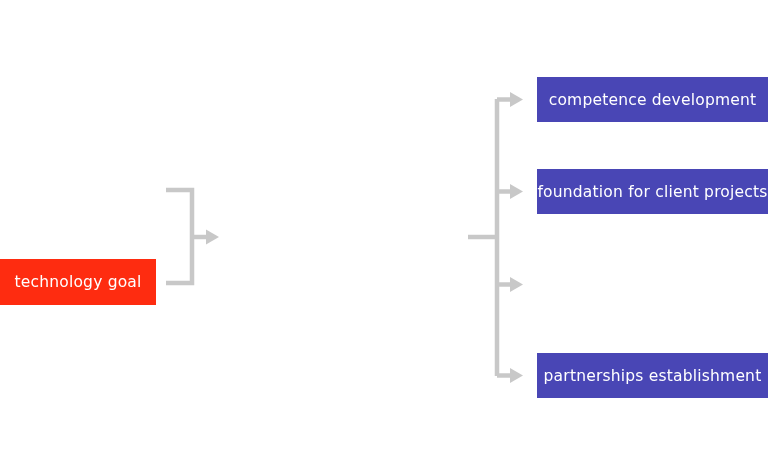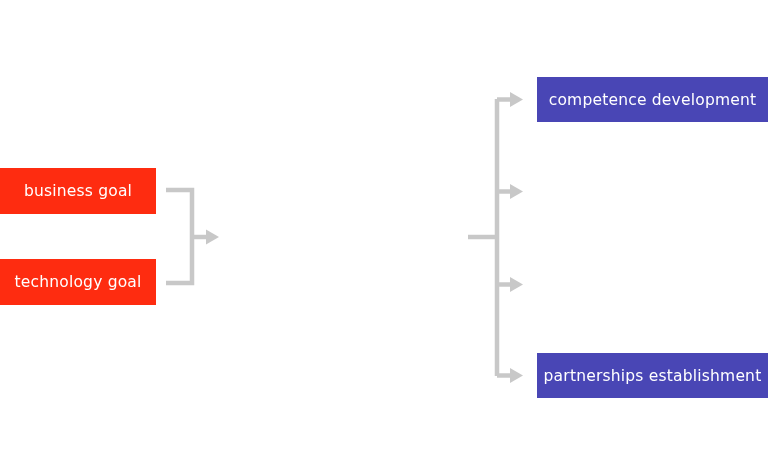--- a/index.html
+++ b/index.html
@@ -89,28 +89,28 @@
     <path d="M497 191.5 H511" fill="none" stroke-width="4.5" stroke="#c8c8c8"></path>
     <polygon points="510,184 510,199 523,191.5" fill="#c8c8c8"></polygon>
 
     <path d="M497 284.5 H511" fill="none" stroke-width="4.5" stroke="#c8c8c8"></path>
     <polygon points="510,277 510,292 523,284.5" fill="#c8c8c8"></polygon>
 
     <path d="M497 375.5 H511" fill="none" stroke-width="4.5" stroke="#c8c8c8"></path>
     <polygon points="510,368 510,383 523,375.5" fill="#c8c8c8"></polygon>
   </svg>
 
-  <div class="node input-node business">
-    <span>business goal</span>
-  </div>
   <div class="node input-node technology">
     <span>technology goal</span>
   </div>
 
 
   <div class="node output-node o0">
     <span>competence development</span>
   </div>
+  <div class="node output-node o1">
+    <span>foundation for client projects</span>
+  </div>
   <div class="node output-node o3">
     <span>partnerships establishment</span>
   </div>
 
 </div>
 
 </body></html>

